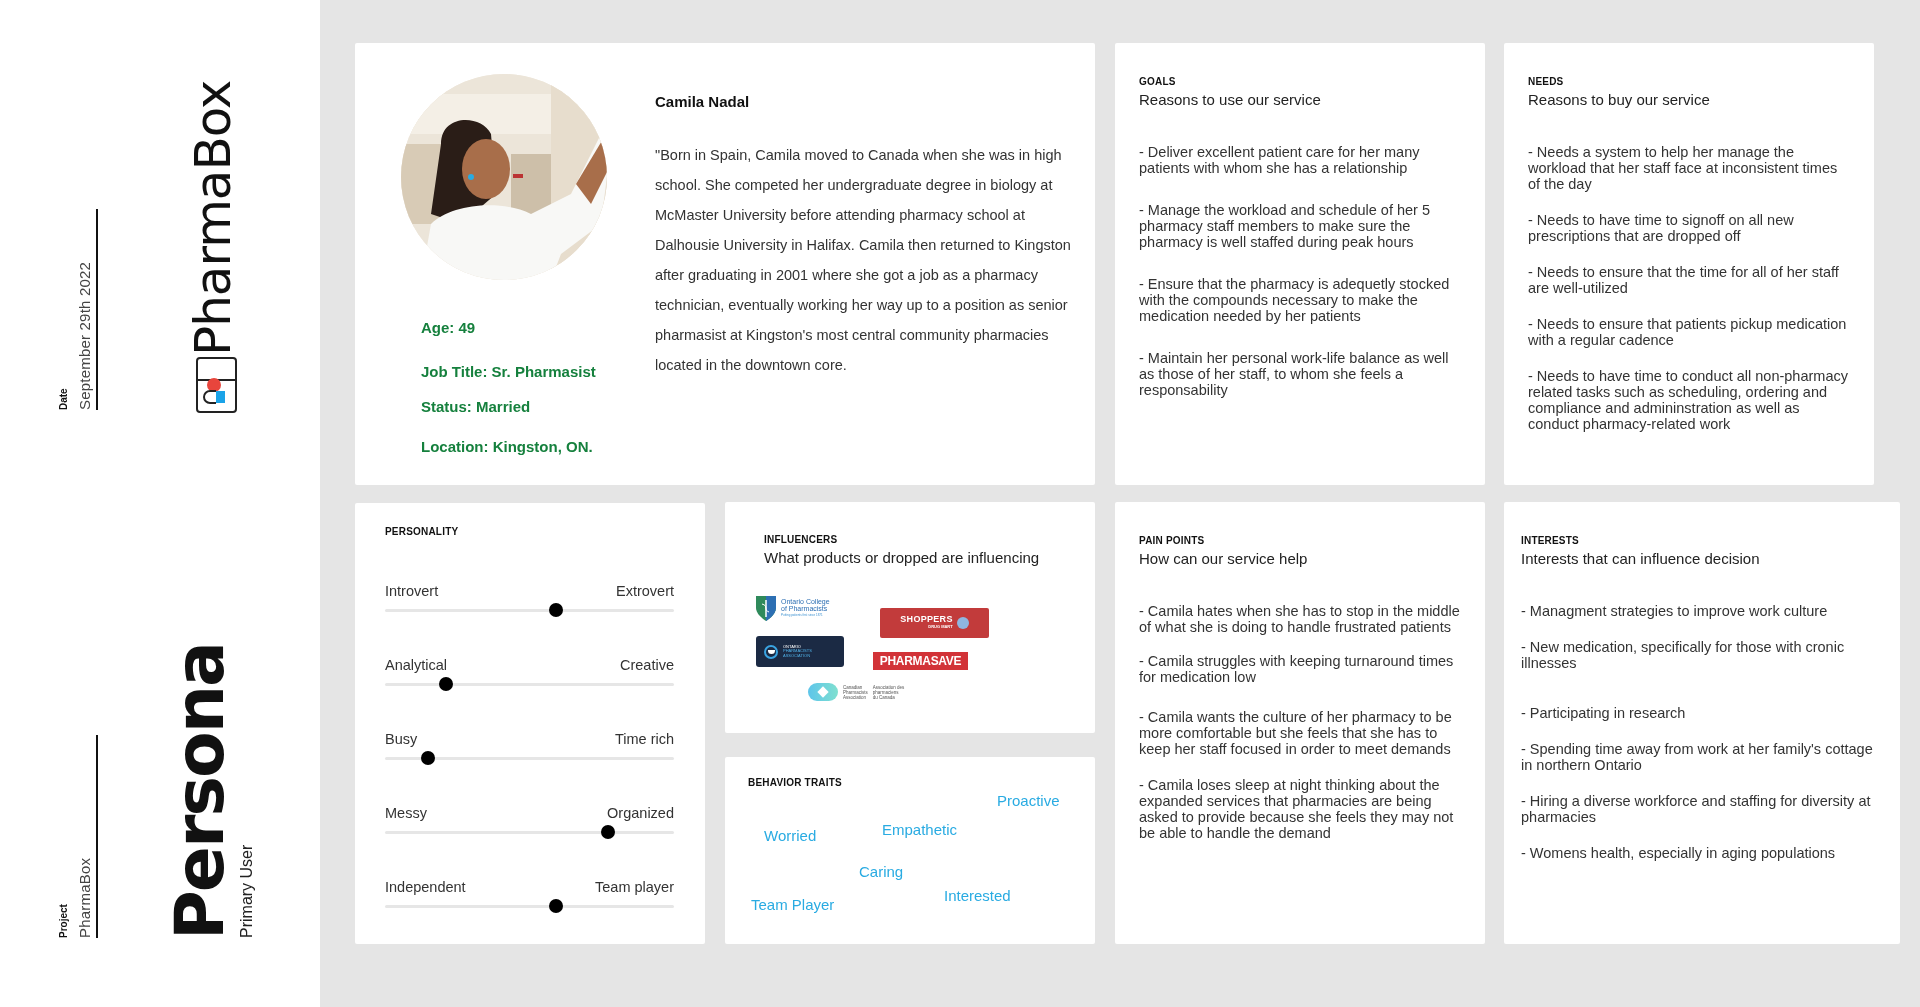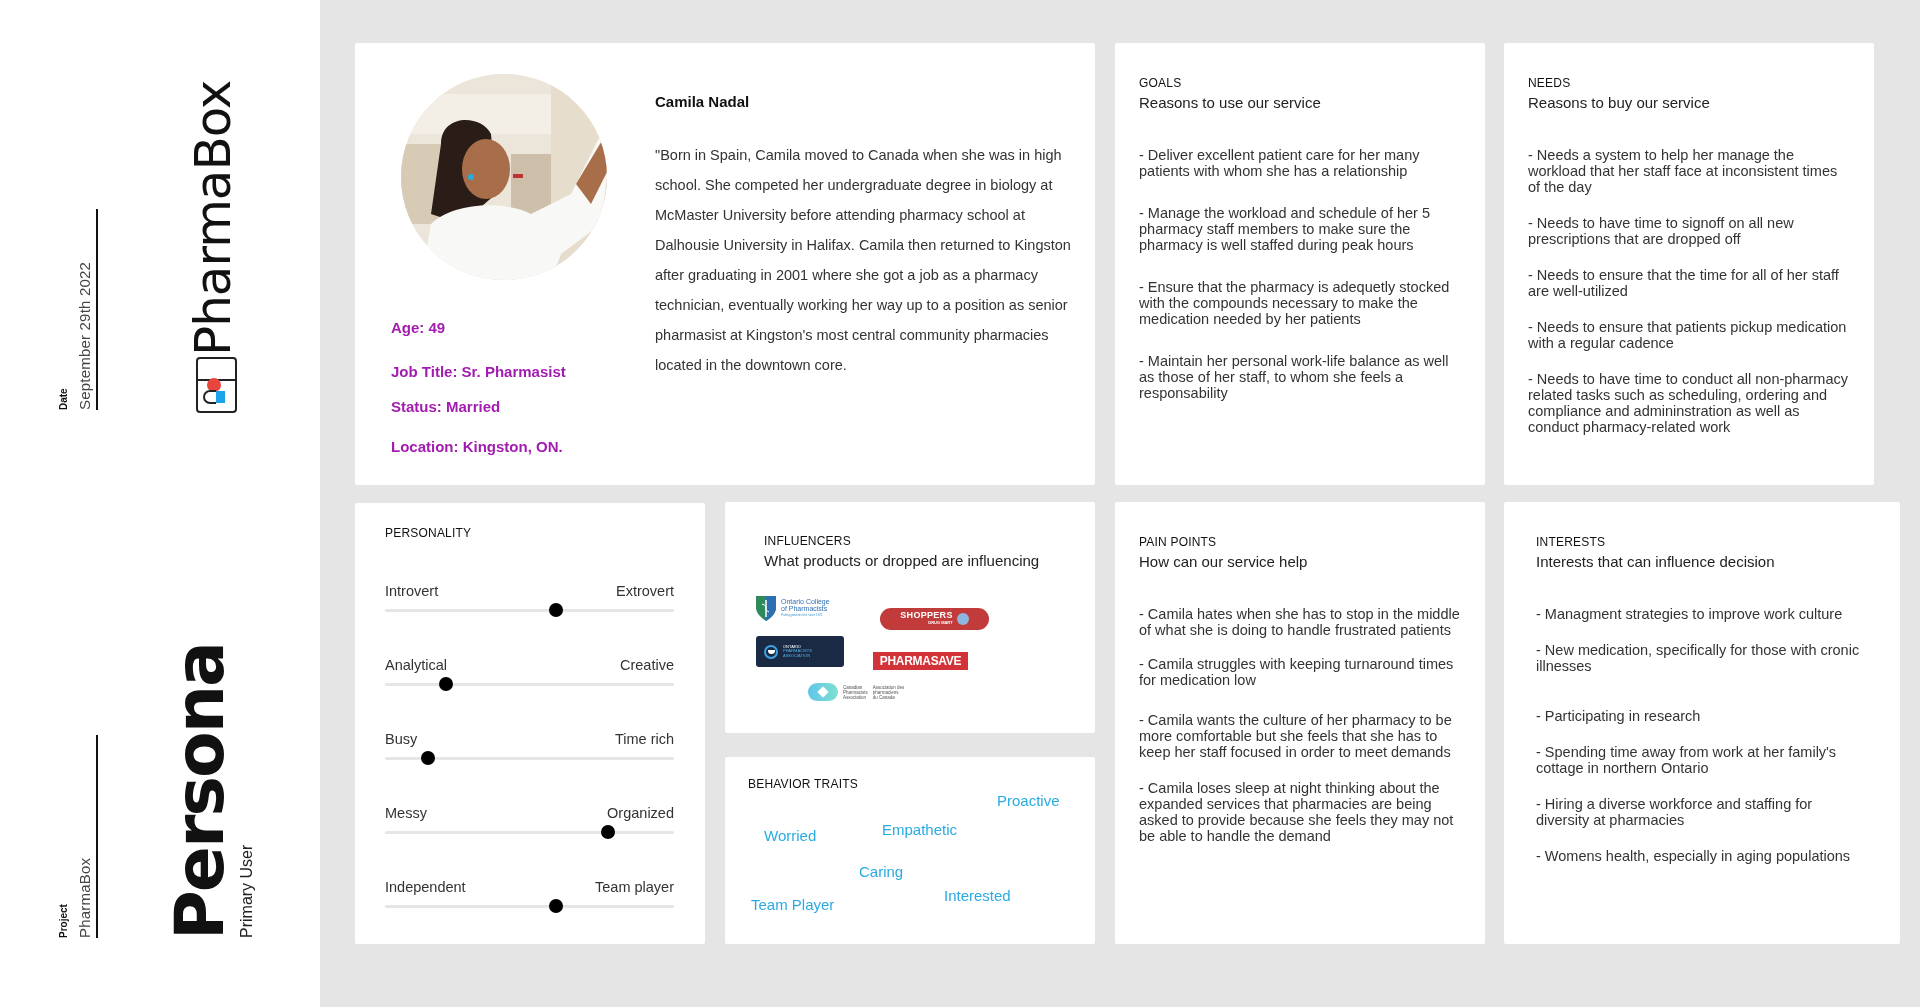--- a/index.html
+++ b/index.html
@@ -13,28 +13,28 @@
   .meta-value { font-size: 15px; color: #444; font-weight: normal; letter-spacing: 0.2px; }
   .meta-line { position: absolute; width: 2px; background: #111; }
 
   .brand-text { font-size: 50px; font-weight: normal; color: #111; letter-spacing: -1px; font-family: "DejaVu Sans", sans-serif; }
   .persona-title { font-size: 68px; font-weight: 900; color: #111; letter-spacing: -2px; font-family: "DejaVu Sans", sans-serif; }
   .persona-sub { font-size: 16px; color: #222; }
 
   .logo-box { position: absolute; left: 196px; top: 357px; width: 41px; height: 56px; }
 
   .card { position: absolute; background: #ffffff; border-radius: 2px; }
-  .card-title { font-size: 12px; font-weight: normal; color: #111; letter-spacing: 0.2px; }
+  .card-title { font-size: 10px; font-weight: bold; color: #111; letter-spacing: 0.2px; }
   .card-sub { font-size: 15px; color: #222; margin-top: 4px; }
   .bullets { margin-top: 36px; }
   .bullet { font-size: 14.5px; line-height: 16px; color: #333; margin-bottom: 22px; }
 
   
   .photo { position: absolute; left: 46px; top: 31px; width: 206px; height: 206px; border-radius: 50%; overflow: hidden; background: #efe8dc; }
-  .info-line { position: absolute; left: 36px; font-size: 15px; font-weight: bold; color: #a21caf; }
+  .info-line { position: absolute; left: 66px; font-size: 15px; font-weight: bold; color: #15803d; }
   .name { position: absolute; left: 300px; top: 50px; font-size: 15px; font-weight: bold; color: #111; }
   .bio { position: absolute; left: 300px; top: 97px; width: 420px; font-size: 14.5px; line-height: 30px; color: #333; }
 
   
   .trait { position: absolute; left: 30px; width: 289px; }
   .trait-labels { display: flex; justify-content: space-between; font-size: 14.5px; color: #333; }
   .track { position: relative; margin-top: 10px; height: 3px; background: #e6e6e6; border-radius: 2px; }
   .knob { position: absolute; top: -6px; width: 14px; height: 14px; margin-left: -7px; background: #000; border-radius: 50%; }
 
   
@@ -185,21 +185,21 @@
       <path d="M11 6 L11 23" stroke="#fff" stroke-width="1.5"></path>
       <path d="M7 10 C14 12 8 16 14 18" stroke="#fff" stroke-width="1" fill="none"></path>
     </svg>
     <div style="margin-left:4px; line-height:7px;">
       <div style="font-size:7px; color:#2d6fb3;">Ontario College</div>
       <div style="font-size:7px; color:#2d6fb3;">of Pharmacists</div>
       <div style="font-size:3px; color:#3a90d0;">Putting patients first since 1871</div>
     </div>
   </div>
 
-  <div class="logo-item" style="left:155px; top:106px; width:109px; height:22px; background:#c23b3b; border-radius:11px; display:flex; align-items:center; justify-content:center; gap:4px;">
+  <div class="logo-item" style="left:155px; top:106px; width:109px; height:30px; background:#c23b3b; border-radius:2px; display:flex; align-items:center; justify-content:center; gap:4px;">
     <div style="text-align:right; line-height:7px;">
       <div style="font-size:9px; font-weight:bold; color:#fff; letter-spacing:0.3px;">SHOPPERS</div>
       <div style="font-size:4px; font-weight:bold; color:#fff;">DRUG MART</div>
     </div>
     <div style="width:12px; height:12px; border-radius:50%; background:#8fb6e0;"></div>
   </div>
 
   <div class="logo-item" style="left:31px; top:134px; width:88px; height:31px; background:#1b2a44; border-radius:3px; display:flex; align-items:center; padding-left:8px; gap:5px;">
     <div style="width:14px; height:14px; border-radius:50%; border:2px solid #3aa4e2; background:#1b2a44; display:flex; align-items:center; justify-content:center;">
       <div style="width:7px; height:4px; background:#fff; border-radius:0 0 4px 4px;"></div>
@@ -246,21 +246,21 @@
   <div class="card-title">PAIN POINTS</div>
   <div class="card-sub">How can our service help</div>
   <div class="bullets">
     <div class="bullet" style="margin-bottom:18px;">- Camila hates when she has to stop in the middle of what she is doing to handle frustrated patients</div>
     <div class="bullet" style="margin-bottom:24px;">- Camila struggles with keeping turnaround times for medication low</div>
     <div class="bullet" style="margin-bottom:20px;">- Camila wants the culture of her pharmacy to be more comfortable but she feels that she has to keep her staff focused in order to meet demands</div>
     <div class="bullet">- Camila loses sleep at night thinking about the expanded services that pharmacies are being asked to provide because she feels they may not be able to handle the demand</div>
   </div>
 </div>
 
-<div class="card" style="left:1504px; top:502px; width:396px; height:442px; padding:33px 32px;">
+<div class="card" style="left:1504px; top:502px; width:396px; height:442px; padding:33px 17px;">
   <div class="card-title">INTERESTS</div>
   <div class="card-sub">Interests that can influence decision</div>
   <div class="bullets">
     <div class="bullet" style="margin-bottom:20px;">- Managment strategies to improve work culture</div>
     <div class="bullet" style="margin-bottom:34px;">- New medication, specifically for those with cronic illnesses</div>
     <div class="bullet" style="margin-bottom:20px;">- Participating in research</div>
     <div class="bullet" style="margin-bottom:20px;">- Spending time away from work at her family's cottage in northern Ontario</div>
     <div class="bullet" style="margin-bottom:20px;">- Hiring a diverse workforce and staffing for diversity at pharmacies</div>
     <div class="bullet">- Womens health, especially in aging populations</div>
   </div>

